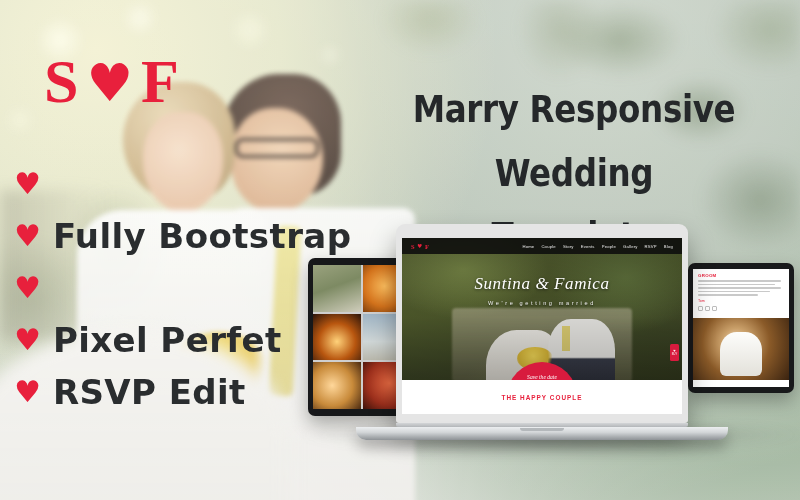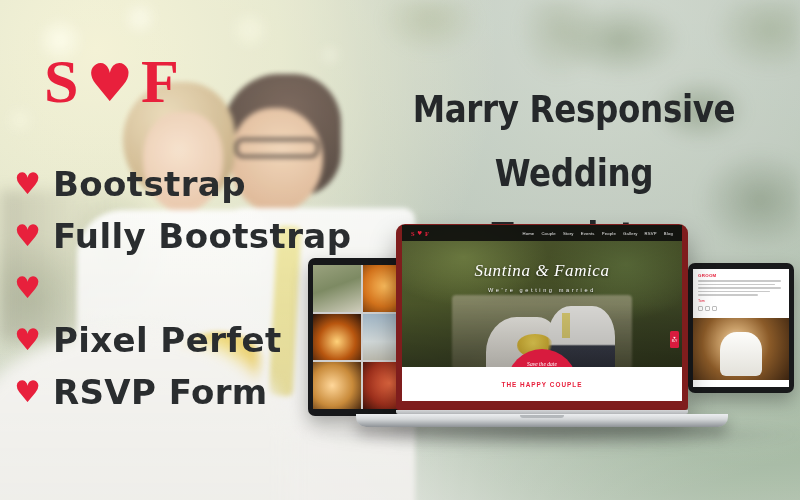--- a/index.html
+++ b/index.html
@@ -171,23 +171,23 @@
     position: relative;
   }
   #tablet-right .tr-photo::after {
     content:""; position:absolute; left:28%; top:22%; width:44%; height:72%;
     background: linear-gradient(180deg,#fdfdfb,#e3e1da); border-radius: 40% 40% 14% 14%;
   }
 
   
   #laptop { position: absolute; left: 396px; top: 224px; width: 292px; z-index: 5; }
   #laptop .lid {
-    background: #7f1d1d;
+    background: #e5e5e5;
     border-radius: 9px 9px 3px 3px;
-    padding: 1px 6px 9px;
+    padding: 14px 6px 9px;
     box-shadow: 0 14px 26px rgba(0,0,0,.34);
   }
   #laptop .screen { position: relative; width: 100%; height: 176px; overflow: hidden; background: #2b2b24; }
 
   
   .hero-photo { position: absolute; inset: 0;
     background:
       radial-gradient(ellipse 120px 70px at 22% 18%, rgba(150,170,90,.75), rgba(120,140,70,0) 70%),
       radial-gradient(ellipse 110px 80px at 80% 22%, rgba(120,145,80,.65), rgba(100,125,65,0) 70%),
       radial-gradient(ellipse 120px 90px at 50% 95%, rgba(90,100,62,.7), rgba(80,90,55,0) 72%),
@@ -292,40 +292,39 @@
 
   <div id="headline">
     <div>Marry Responsive Wedding</div>
     <div>Template</div>
   </div>
 
   <div id="features">
 
     <div class="feature-row">
       <span class="feature-heart">♥</span>
-      <span class="feature-label">Bootstrap</span>
     </div>
 
     <div class="feature-row">
       <span class="feature-heart">♥</span>
       <span class="feature-label">Fully Bootstrap</span>
     </div>
 
     <div class="feature-row">
       <span class="feature-heart">♥</span>
     </div>
 
     <div class="feature-row">
       <span class="feature-heart">♥</span>
       <span class="feature-label">Pixel Perfet</span>
     </div>
 
     <div class="feature-row">
       <span class="feature-heart">♥</span>
-      <span class="feature-label">RSVP Form</span>
+      <span class="feature-label">RSVP Edit</span>
     </div>
 
   </div>
 
   <div id="devices">
 
     <div id="device-shadow"></div>
 
     <div id="tablet-left">
       <div class="screen">

